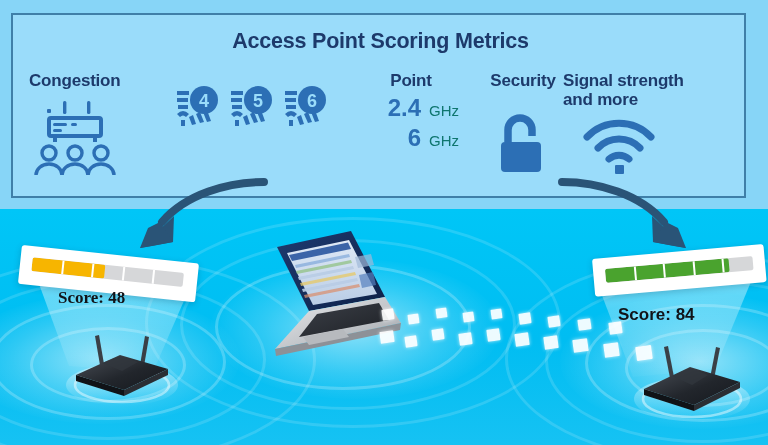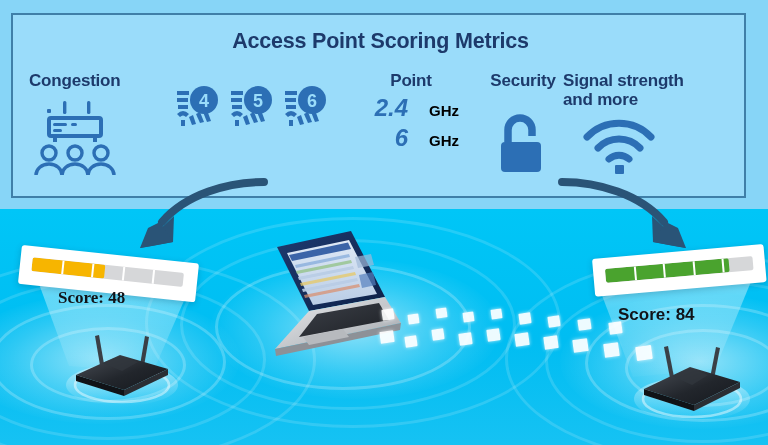--- a/index.html
+++ b/index.html
@@ -80,27 +80,26 @@
     padding-right: 22px;
   }
   .band-row {
     white-space: nowrap;
     line-height: 27px;
   }
   .band-num {
     font-size: 24px;
     font-weight: bold;
     color: #2c6fb5;
-    font-style: italic;
   }
   .band-unit {
     font-size: 15px;
-    font-weight: bold;
-    color: #000000;
-    margin-left: 21px;
+    font-weight: normal;
+    color: #0f766e;
+    margin-left: 8px;
   }
 
   
   .wifigen-row {
     display: flex;
     justify-content: center;
     gap: 6px;
     margin-top: 10px;
   }
 

